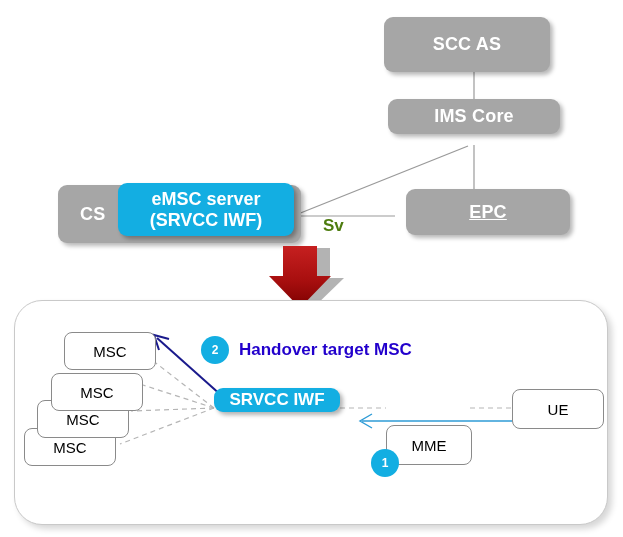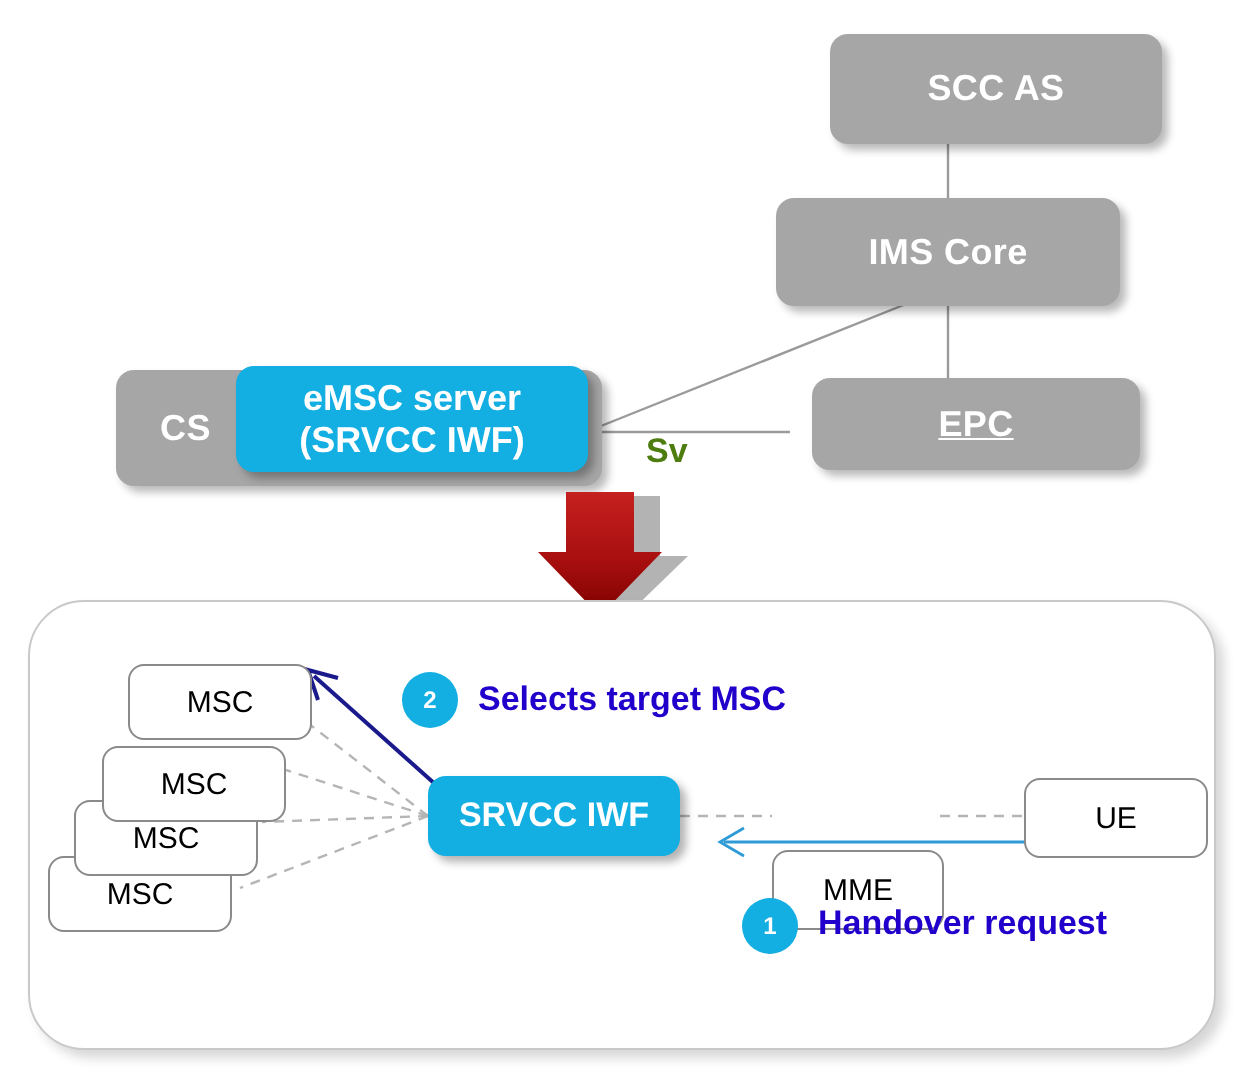--- a/index.html
+++ b/index.html
@@ -109,25 +109,25 @@
 
     <line x1="474" y1="72" x2="474" y2="100" stroke="#9a9a9a" stroke-width="1.2"></line>
 
     <line x1="474" y1="145" x2="474" y2="189" stroke="#9a9a9a" stroke-width="1.2"></line>
 
     <line x1="468" y1="146" x2="293" y2="216" stroke="#9a9a9a" stroke-width="1.2"></line>
 
     <line x1="293" y1="216" x2="395" y2="216" stroke="#9a9a9a" stroke-width="1.2"></line>
   </svg>
 
-  <div class="node gray-box" style="left:415px; top:17px; width:166px; height:55px;">
+  <div class="node gray-box" style="left:384px; top:17px; width:166px; height:55px;">
     <span>SCC AS</span>
   </div>
 
-  <div class="node gray-box" style="left:388px; top:99px; width:172px; height:54px;">
+  <div class="node gray-box" style="left:388px; top:99px; width:172px; height:35px;">
     <span>IMS Core</span>
   </div>
 
   <div class="node gray-box" style="left:406px; top:189px; width:164px; height:46px;text-decoration:underline;">
     <span>EPC</span>
   </div>
 
   <div class="node gray-box" style="left:58px; top:185px; width:243px; height:58px; justify-content:flex-start; padding-left:22px;">
     <span>CS</span>
   </div>
@@ -182,34 +182,33 @@
   <div class="node white-box" style="left:37px; top:400px; width:92px; height:38px;">
     <span>MSC</span>
   </div>
   <div class="node white-box" style="left:51px; top:373px; width:92px; height:38px;">
     <span>MSC</span>
   </div>
   <div class="node white-box" style="left:64px; top:332px; width:92px; height:38px;">
     <span>MSC</span>
   </div>
 
-  <div class="node cyan-box small" style="left:214px; top:388px; width:126px; height:40px;">
+  <div class="node cyan-box small" style="left:214px; top:388px; width:126px; height:24px;">
     <span>SRVCC IWF</span>
   </div>
 
   <div class="node white-box" style="left:386px; top:389px; width:86px; height:40px;margin-top:36px;">
     <span>MME</span>
   </div>
   <div class="node white-box" style="left:512px; top:389px; width:92px; height:40px;">
     <span>UE</span>
   </div>
 
   <div class="badge" style="left:201px; top:336px;">
     <span>2</span>
   </div>
-  <div class="step-label" style="left:239px; top:340px;">Selects target MSC</div>
+  <div class="step-label" style="left:239px; top:340px;">Handover target MSC</div>
 
   <div class="badge" style="left:371px; top:449px;">
     <span>1</span>
   </div>
-  <div class="step-label" style="left:409px; top:452px;">Handover request</div>
 
 </div>
 
 </body></html>

